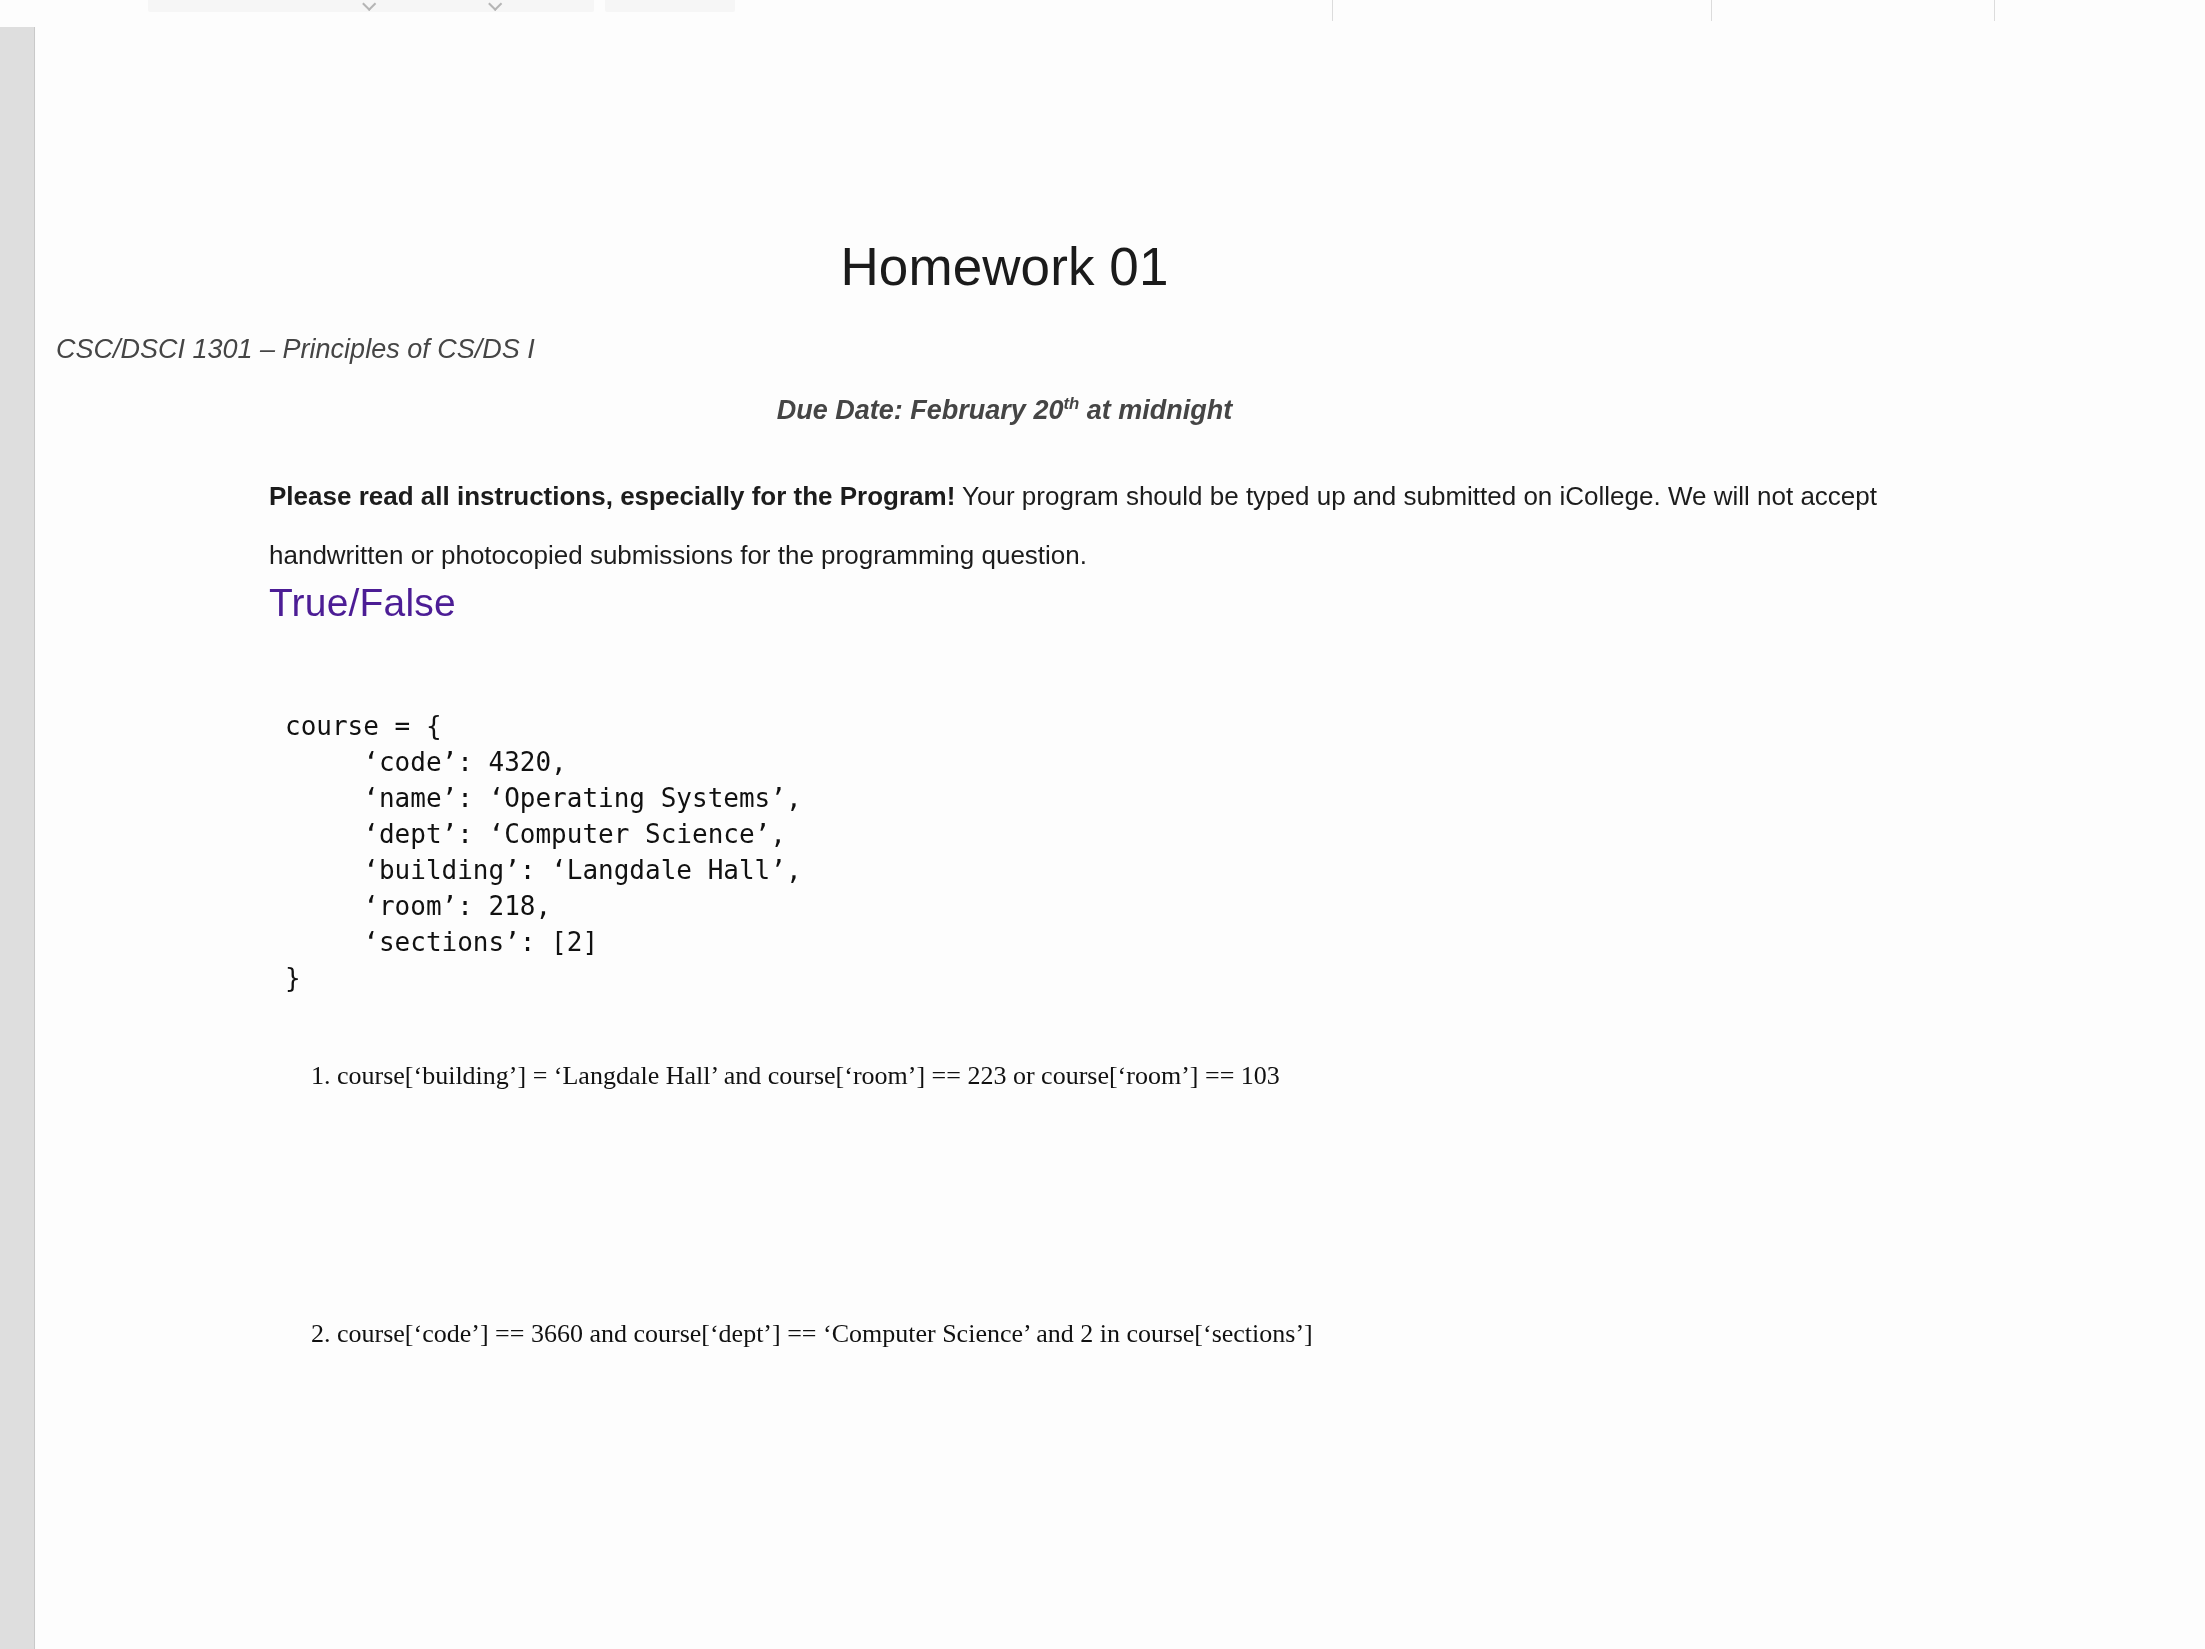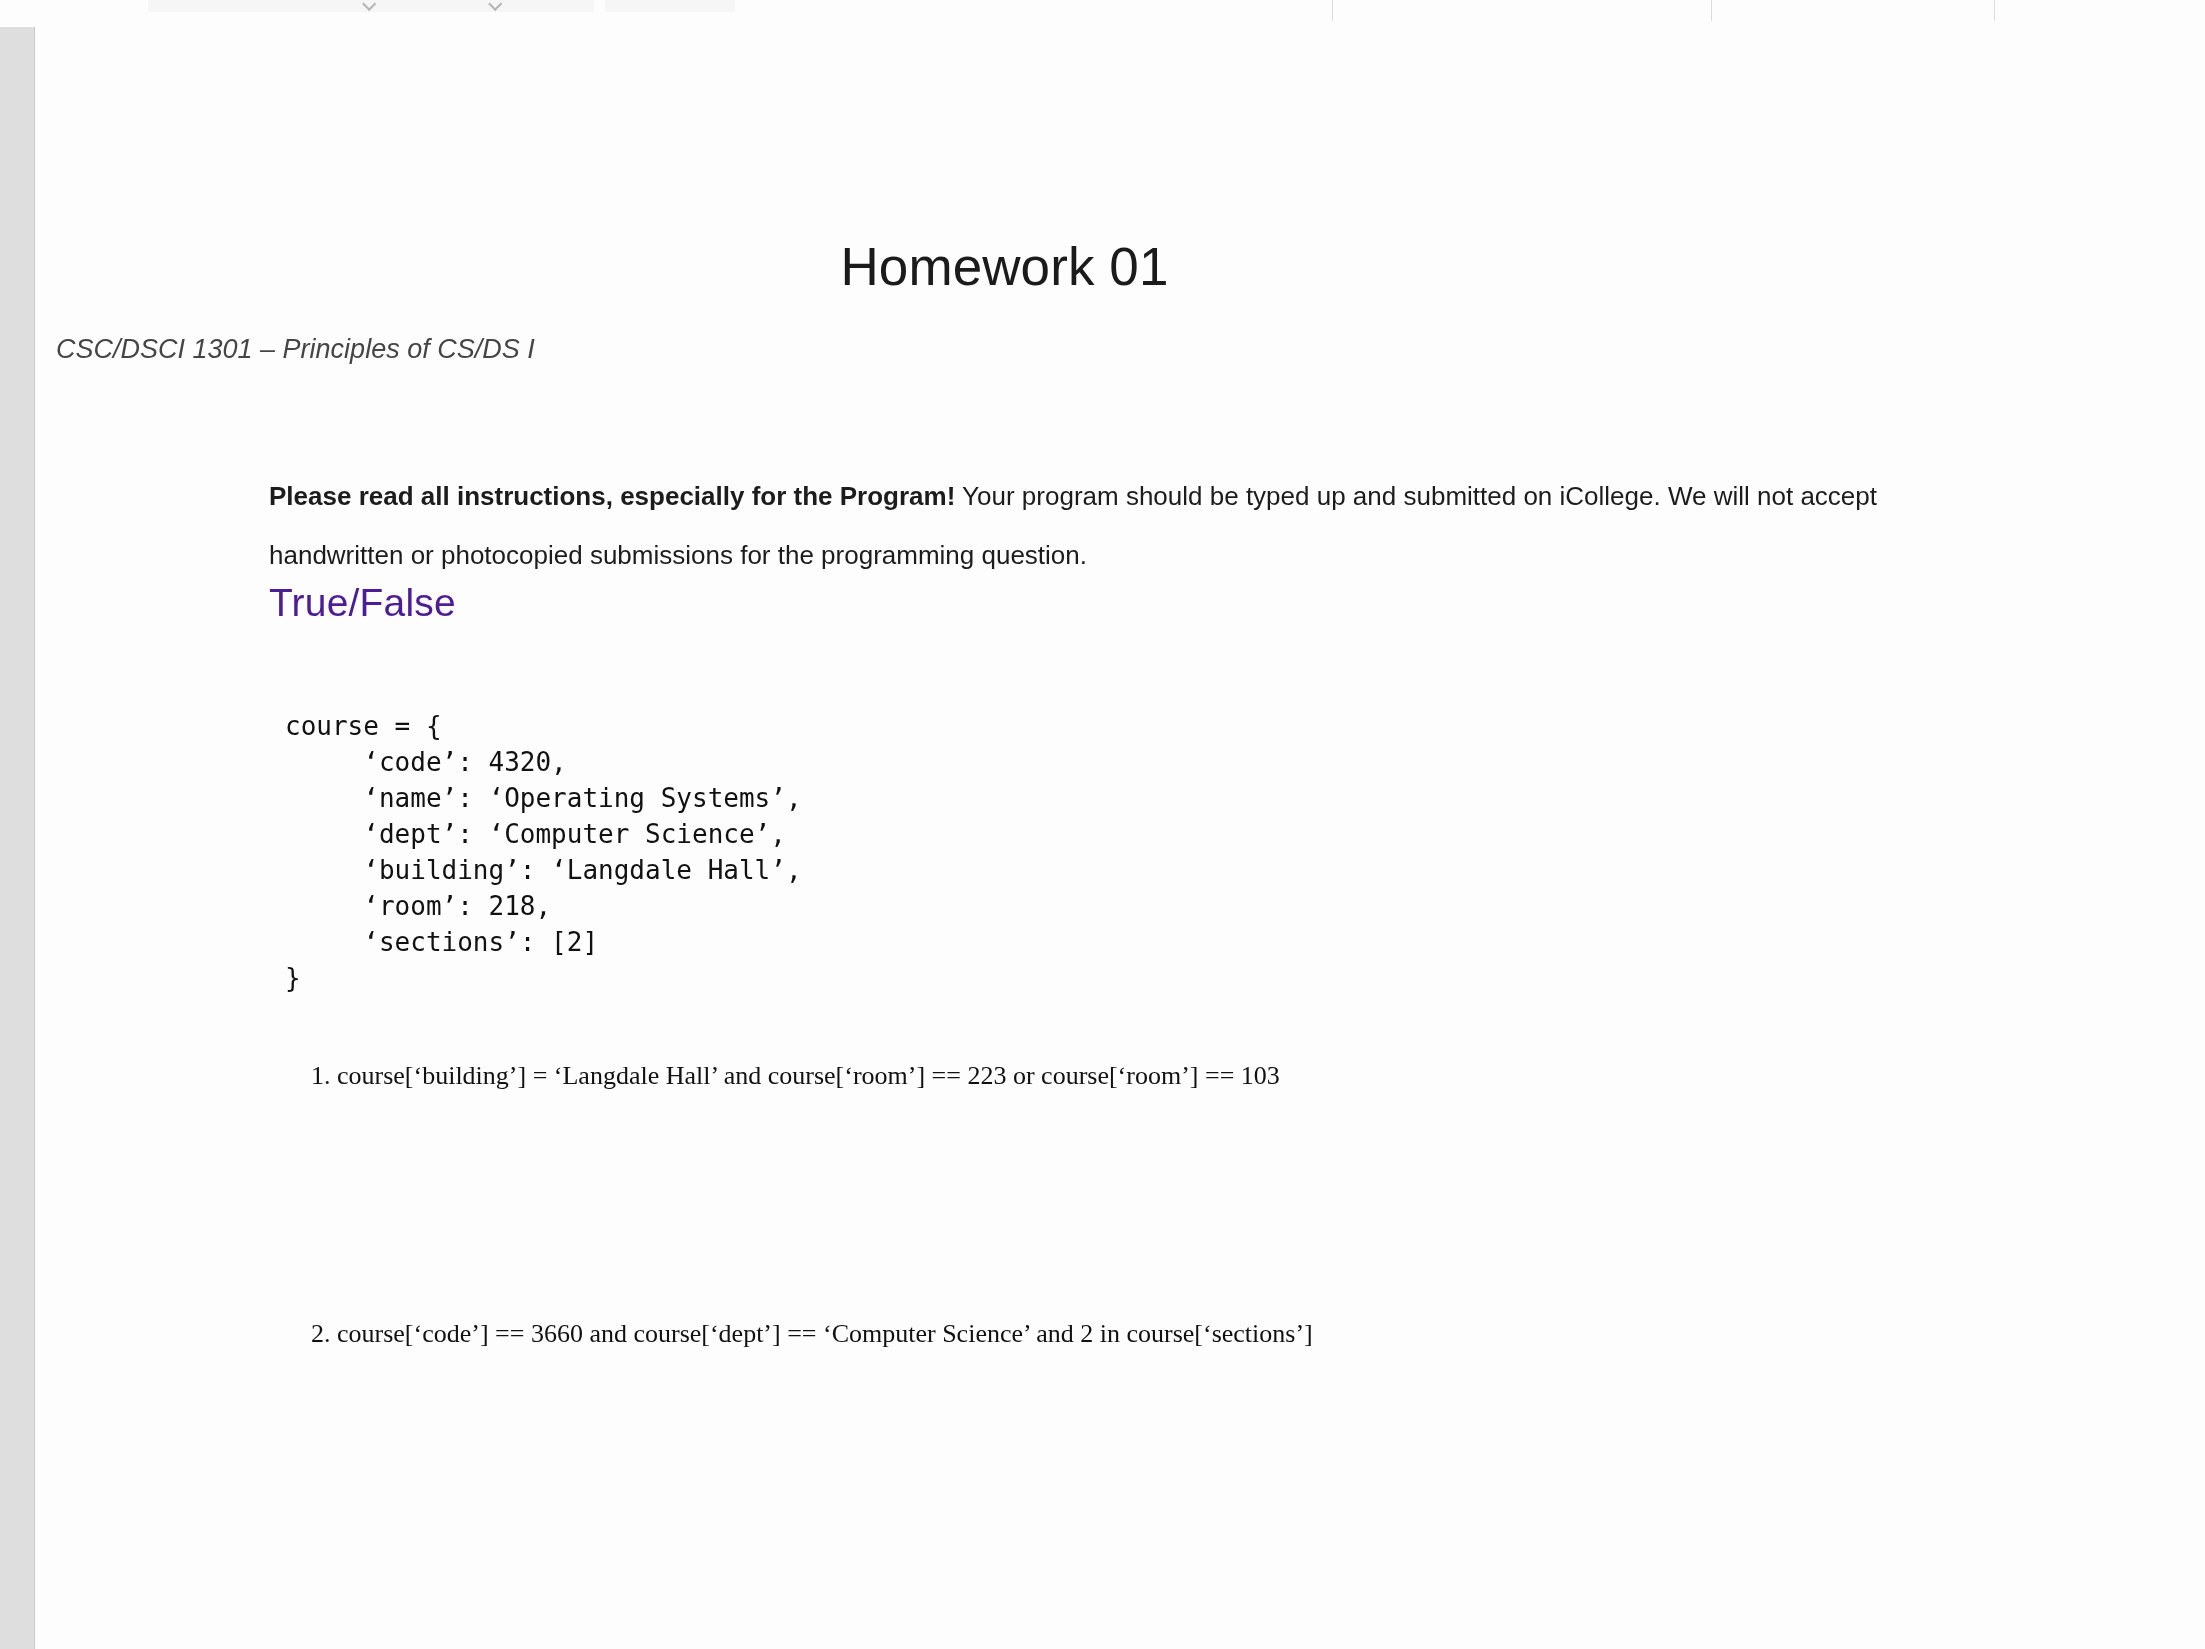--- a/index.html
+++ b/index.html
@@ -228,20 +228,21 @@
 
     <div class="gutter"></div>
 
     <div class="page">
       <div class="page-inner">
 
         <div class="doc-title">Homework 01</div>
 
         <div class="doc-subtitle">CSC/DSCI 1301 – Principles of CS/DS I</div>
 
+        <div class="doc-duedate"><span>Due Date: February 20</span><sup>th</sup><span> at midnight</span></div>
 
         <div class="body-text intro"><b>Please read all instructions, especially for the Program!</b><span> Your program should be typed up and submitted on iCollege. We will not accept handwritten or photocopied submissions for the programming question.</span></div>
 
         <div class="h1-blue">True/False</div>
 
 
         <pre class="code-block">course = {
      ‘code’: 4320,
      ‘name’: ‘Operating Systems’,
      ‘dept’: ‘Computer Science’,

